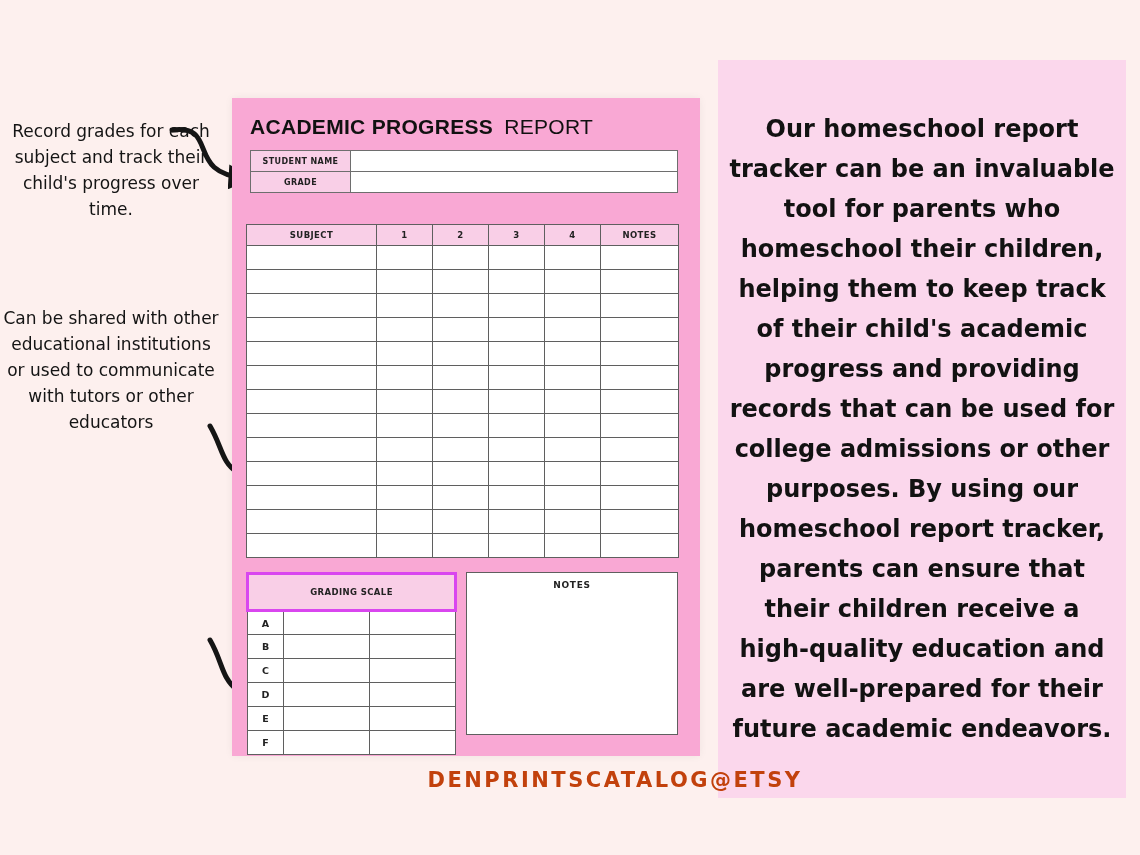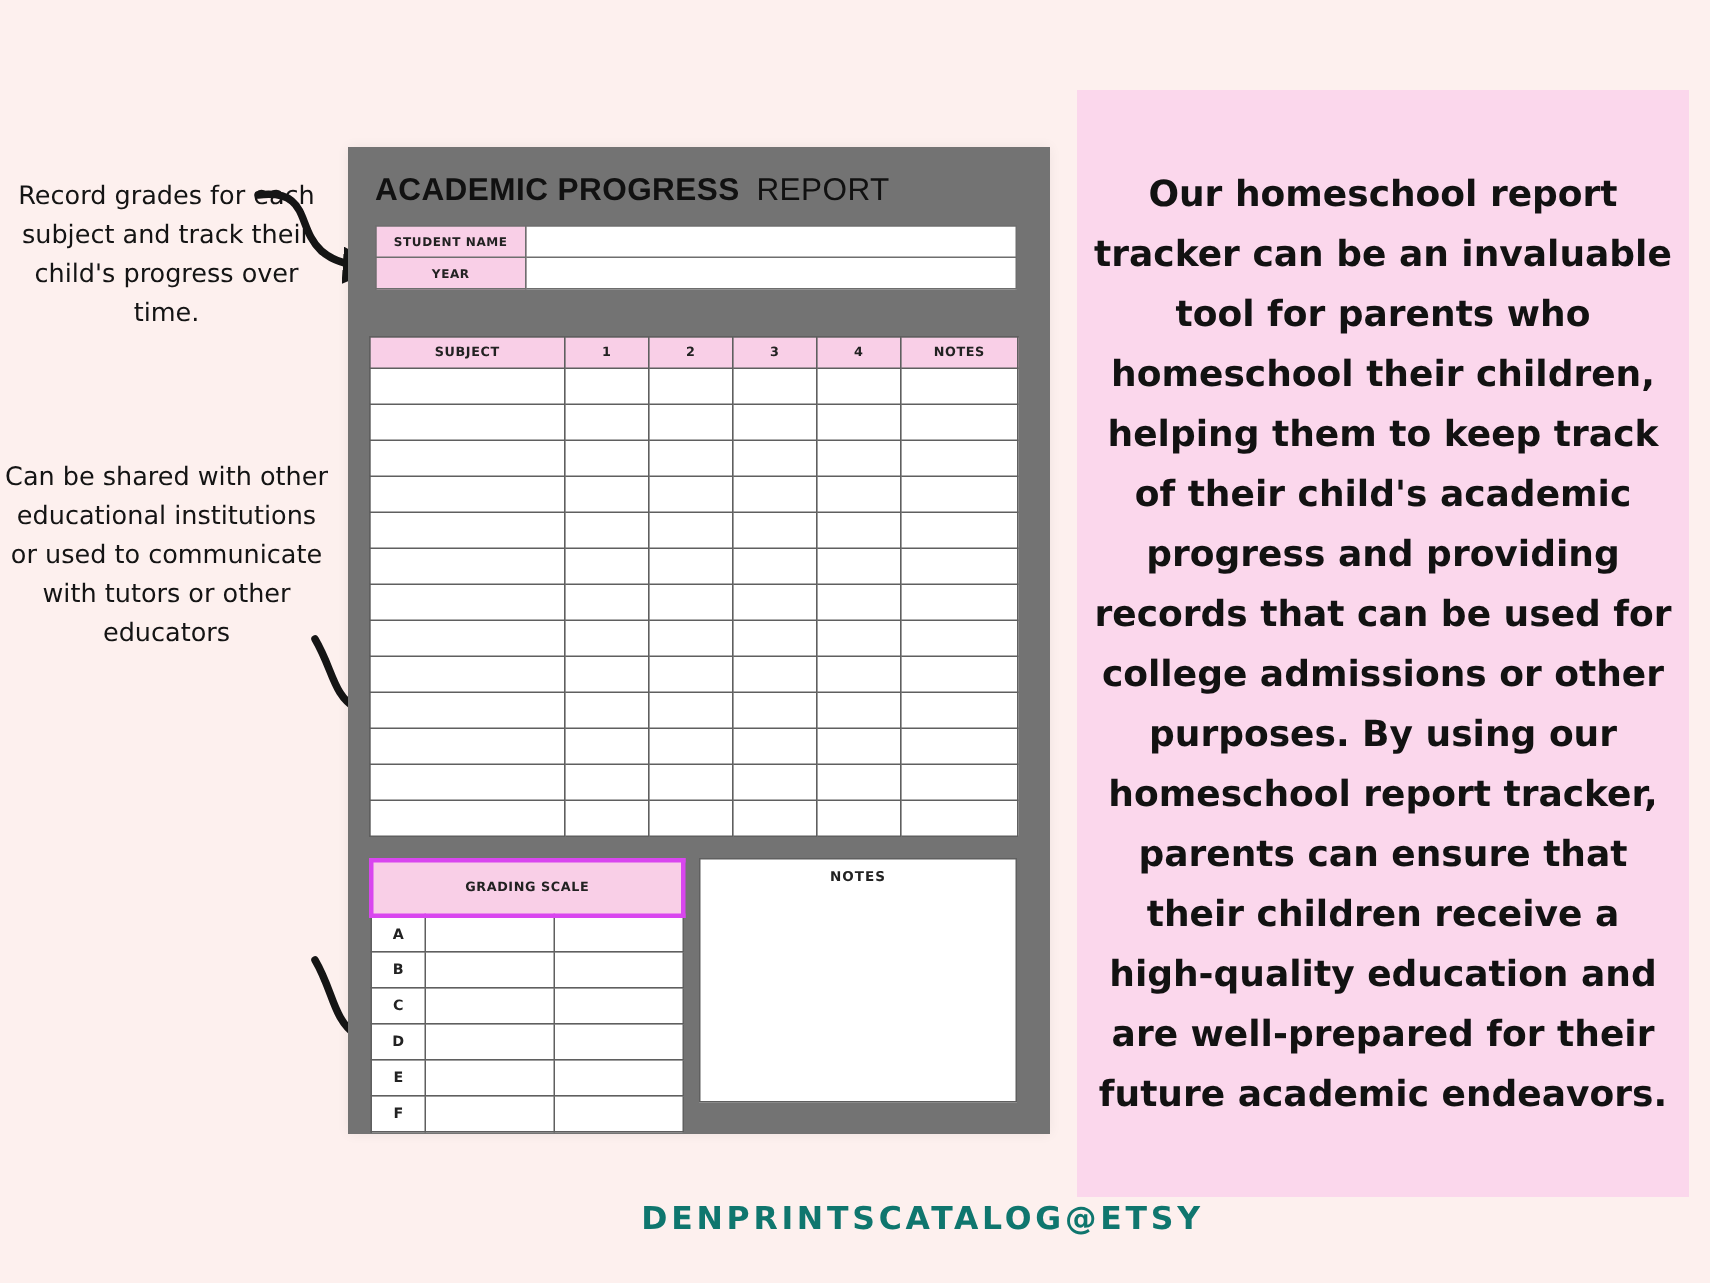--- a/index.html
+++ b/index.html
@@ -12,21 +12,21 @@
   .annot { position:absolute; left:2px; width:218px; text-align:center;
            font-size:17px; line-height:26px; color:#141414; }
   .annot-1 { top:118px; }
   .annot-2 { top:305px; }
   .annot-3 { top:521px; }
 
   .arrow { position:absolute; }
 
   
   .paper { position:absolute; left:232px; top:98px; width:468px; height:658px;
-           background:#737373; box-shadow:0 0 8px rgba(0,0,0,0.06); }
+           background:#f9a8d4; box-shadow:0 0 8px rgba(0,0,0,0.06); }
 
   .title { position:absolute; left:18px; top:17px; font-size:21px; letter-spacing:0.3px;
            color:#111; font-family:"Liberation Sans", sans-serif; white-space:nowrap; }
   .title .tb { font-weight:800; }
   .title .trr { font-weight:400; margin-left:5px; }
 
   table { border-collapse:collapse; }
 
   .student-table { position:absolute; left:18px; top:52px; width:428px; table-layout:fixed; }
   .student-table td { border:1px solid #6e6e6e; height:21px; background:#fff; }
@@ -48,22 +48,22 @@
                border:1px solid #5f5f5f; background:#fff; }
   .notes-label { text-align:center; margin-top:7px; font-size:9px; font-weight:bold;
                  letter-spacing:0.7px; color:#222; }
 
   
   .panel { position:absolute; left:718px; top:60px; width:408px; height:738px;
            background:#fbd7ec; display:flex; align-items:center; justify-content:flex-start; }
   .panel-text { text-align:center; font-size:24px; line-height:40px; font-weight:600;
                 color:#121212; padding:0 10px; }
 
-  .footer { position:absolute; left:350px; top:800px; width:530px; text-align:center;
-            font-size:21px; font-weight:bold; letter-spacing:2.5px; color:#0f766e; }
+  .footer { position:absolute; left:350px; top:768px; width:530px; text-align:center;
+            font-size:21px; font-weight:bold; letter-spacing:2.5px; color:#c2410c; }
 </style>
 </head>
 <body>
 
 <div class="canvas">
 
   <div class="annot annot-1">Record grades for each subject and track their child's progress over time.</div>
   <div class="annot annot-2">Can be shared with other educational institutions or used to communicate with tutors or other educators</div>
 
   <svg class="arrow" style="left:158px; top:120px;" width="115" height="75" viewBox="0 0 115 75">
@@ -90,21 +90,21 @@
       <span class="trr">REPORT</span>
     </div>
 
     <table class="student-table">
       <tbody>
         <tr>
           <td class="lbl">STUDENT NAME</td>
           <td></td>
         </tr>
         <tr>
-          <td class="lbl">YEAR</td>
+          <td class="lbl">GRADE</td>
           <td></td>
         </tr>
       </tbody>
     </table>
 
     <table class="subject-table">
       <colgroup>
         <col style="width:130px">
           <col style="width:56px">
           <col style="width:56px">

